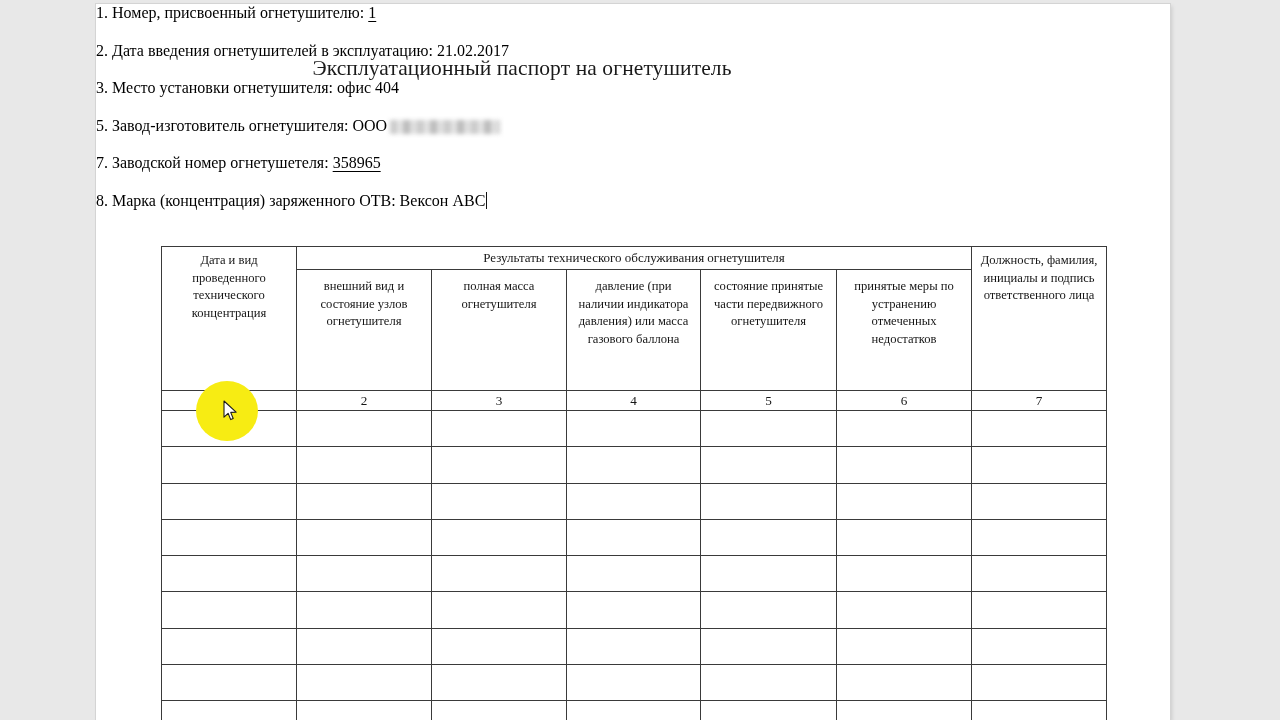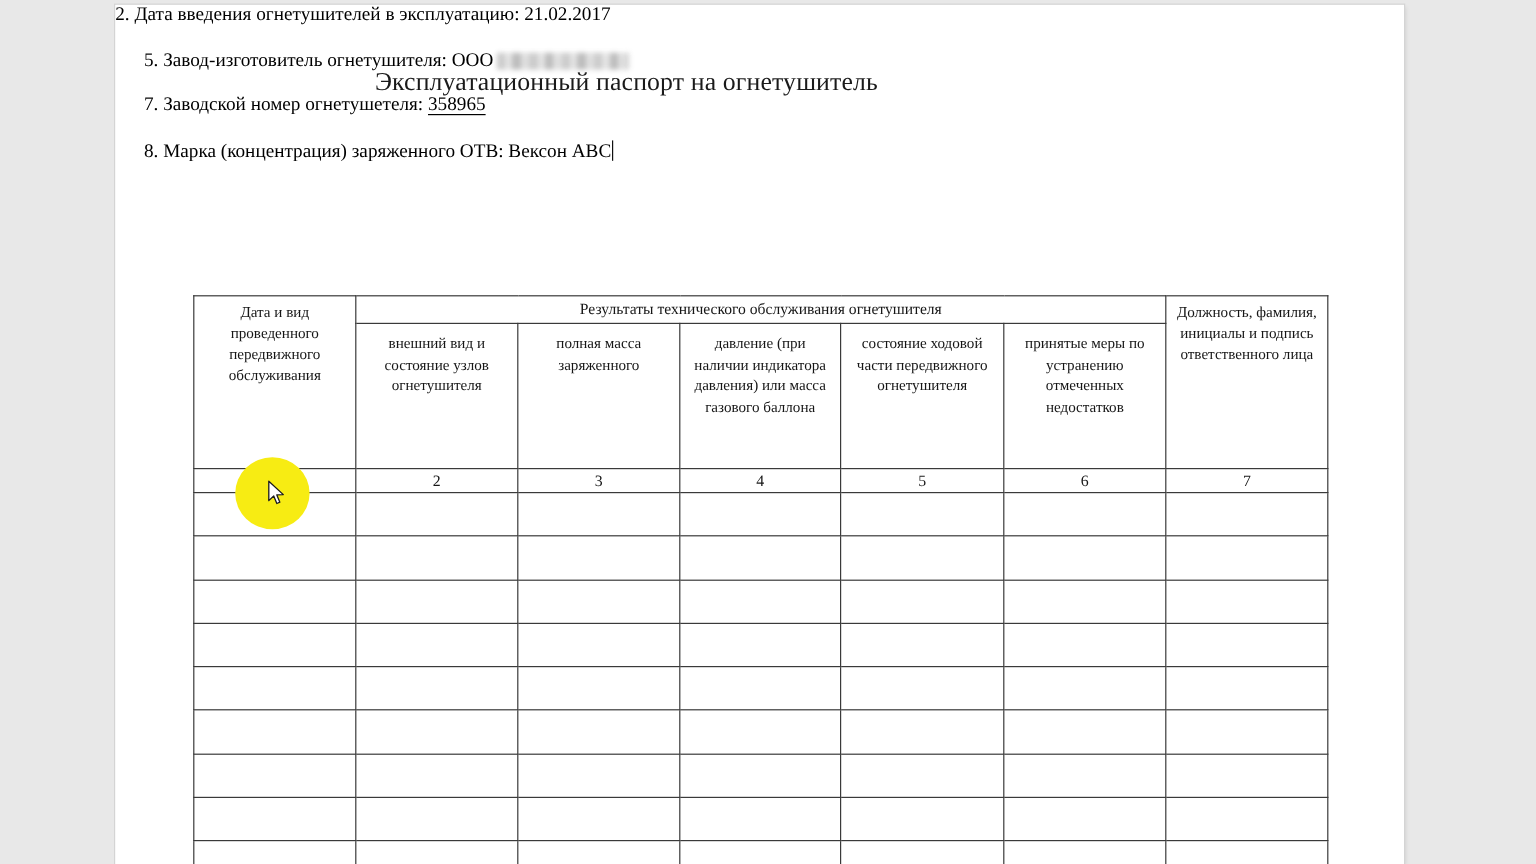--- a/index.html
+++ b/index.html
@@ -34,21 +34,21 @@
     left: 0;
     top: 52px;
     width: 852px;
     text-align: center;
     font-size: 21.5px;
     color: #1a1a1a;
     letter-spacing: 0.1px;
     white-space: nowrap;
   }
   #info-col-left  { left: 65px;  top: 88px; width: 500px; }
-  #info-col-right { left: 553px; top: 88px; width: 520px; padding-left: 24px; }
+  #info-col-right { left: 553px; top: 88px; width: 520px; }
 
   .info-item {
     white-space: nowrap;
     height: 37.5px;
   }
   .info-label { }
   .info-value { }
   .info-value.underlined {
     text-decoration: underline;
     text-underline-offset: 2.5px;
@@ -155,26 +155,34 @@
 </style>
 </head>
 <body>
 
 <div id="page-sheet">
 
   <div id="doc-title">Эксплуатационный паспорт на огнетушитель</div>
 
   <div id="info-col-left">
 
+    <div class="info-item">
+      <span class="info-label">1. Номер, присвоенный огнетушителю:</span>
+      <span class="info-value underlined">1</span>
+    </div>
 
     <div class="info-item">
       <span class="info-label">2. Дата введения огнетушителей в эксплуатацию:</span>
       <span class="info-value">21.02.2017</span>
     </div>
 
+    <div class="info-item">
+      <span class="info-label">3. Место установки огнетушителя:</span>
+      <span class="info-value">офис 404</span>
+    </div>
 
   </div>
 
   <div id="info-col-right">
 
     <div class="info-item">
       <span class="info-label">5. Завод-изготовитель огнетушителя:</span>
       <span class="info-value">ООО</span><span class="redacted"></span>
     </div>
 
@@ -195,29 +203,29 @@
       <col class="c1">
         <col class="c2">
         <col class="c3">
         <col class="c4">
       <col class="c5">
         <col class="c6">
         <col class="c7">
     </colgroup>
     <thead>
       <tr>
-        <td rowspan="2" class="hdr-cell hdr-cell-tall">Дата и вид проведенного передвижного обслуживания</td>
+        <td rowspan="2" class="hdr-cell hdr-cell-tall">Дата и вид проведенного технического концентрация</td>
         <td colspan="5" class="hdr-group-cell">Результаты технического обслуживания огнетушителя</td>
         <td rowspan="2" class="hdr-cell hdr-cell-tall">Должность, фамилия, инициалы и подпись ответственного лица</td>
       </tr>
       <tr>
         <td class="hdr-cell">внешний вид и состояние узлов огнетушителя</td>
-        <td class="hdr-cell">полная масса заряженного</td>
+        <td class="hdr-cell">полная масса огнетушителя</td>
         <td class="hdr-cell">давление (при наличии индикатора давления) или масса газового баллона</td>
-        <td class="hdr-cell">состояние ходовой части передвижного огнетушителя</td>
+        <td class="hdr-cell">состояние принятые части передвижного огнетушителя</td>
         <td class="hdr-cell">принятые меры по устранению отмеченных недостатков</td>
       </tr>
       <tr class="numrow">
         <td>1</td>
         <td>2</td>
         <td>3</td>
         <td>4</td>
         <td>5</td>
         <td>6</td>
         <td>7</td>

